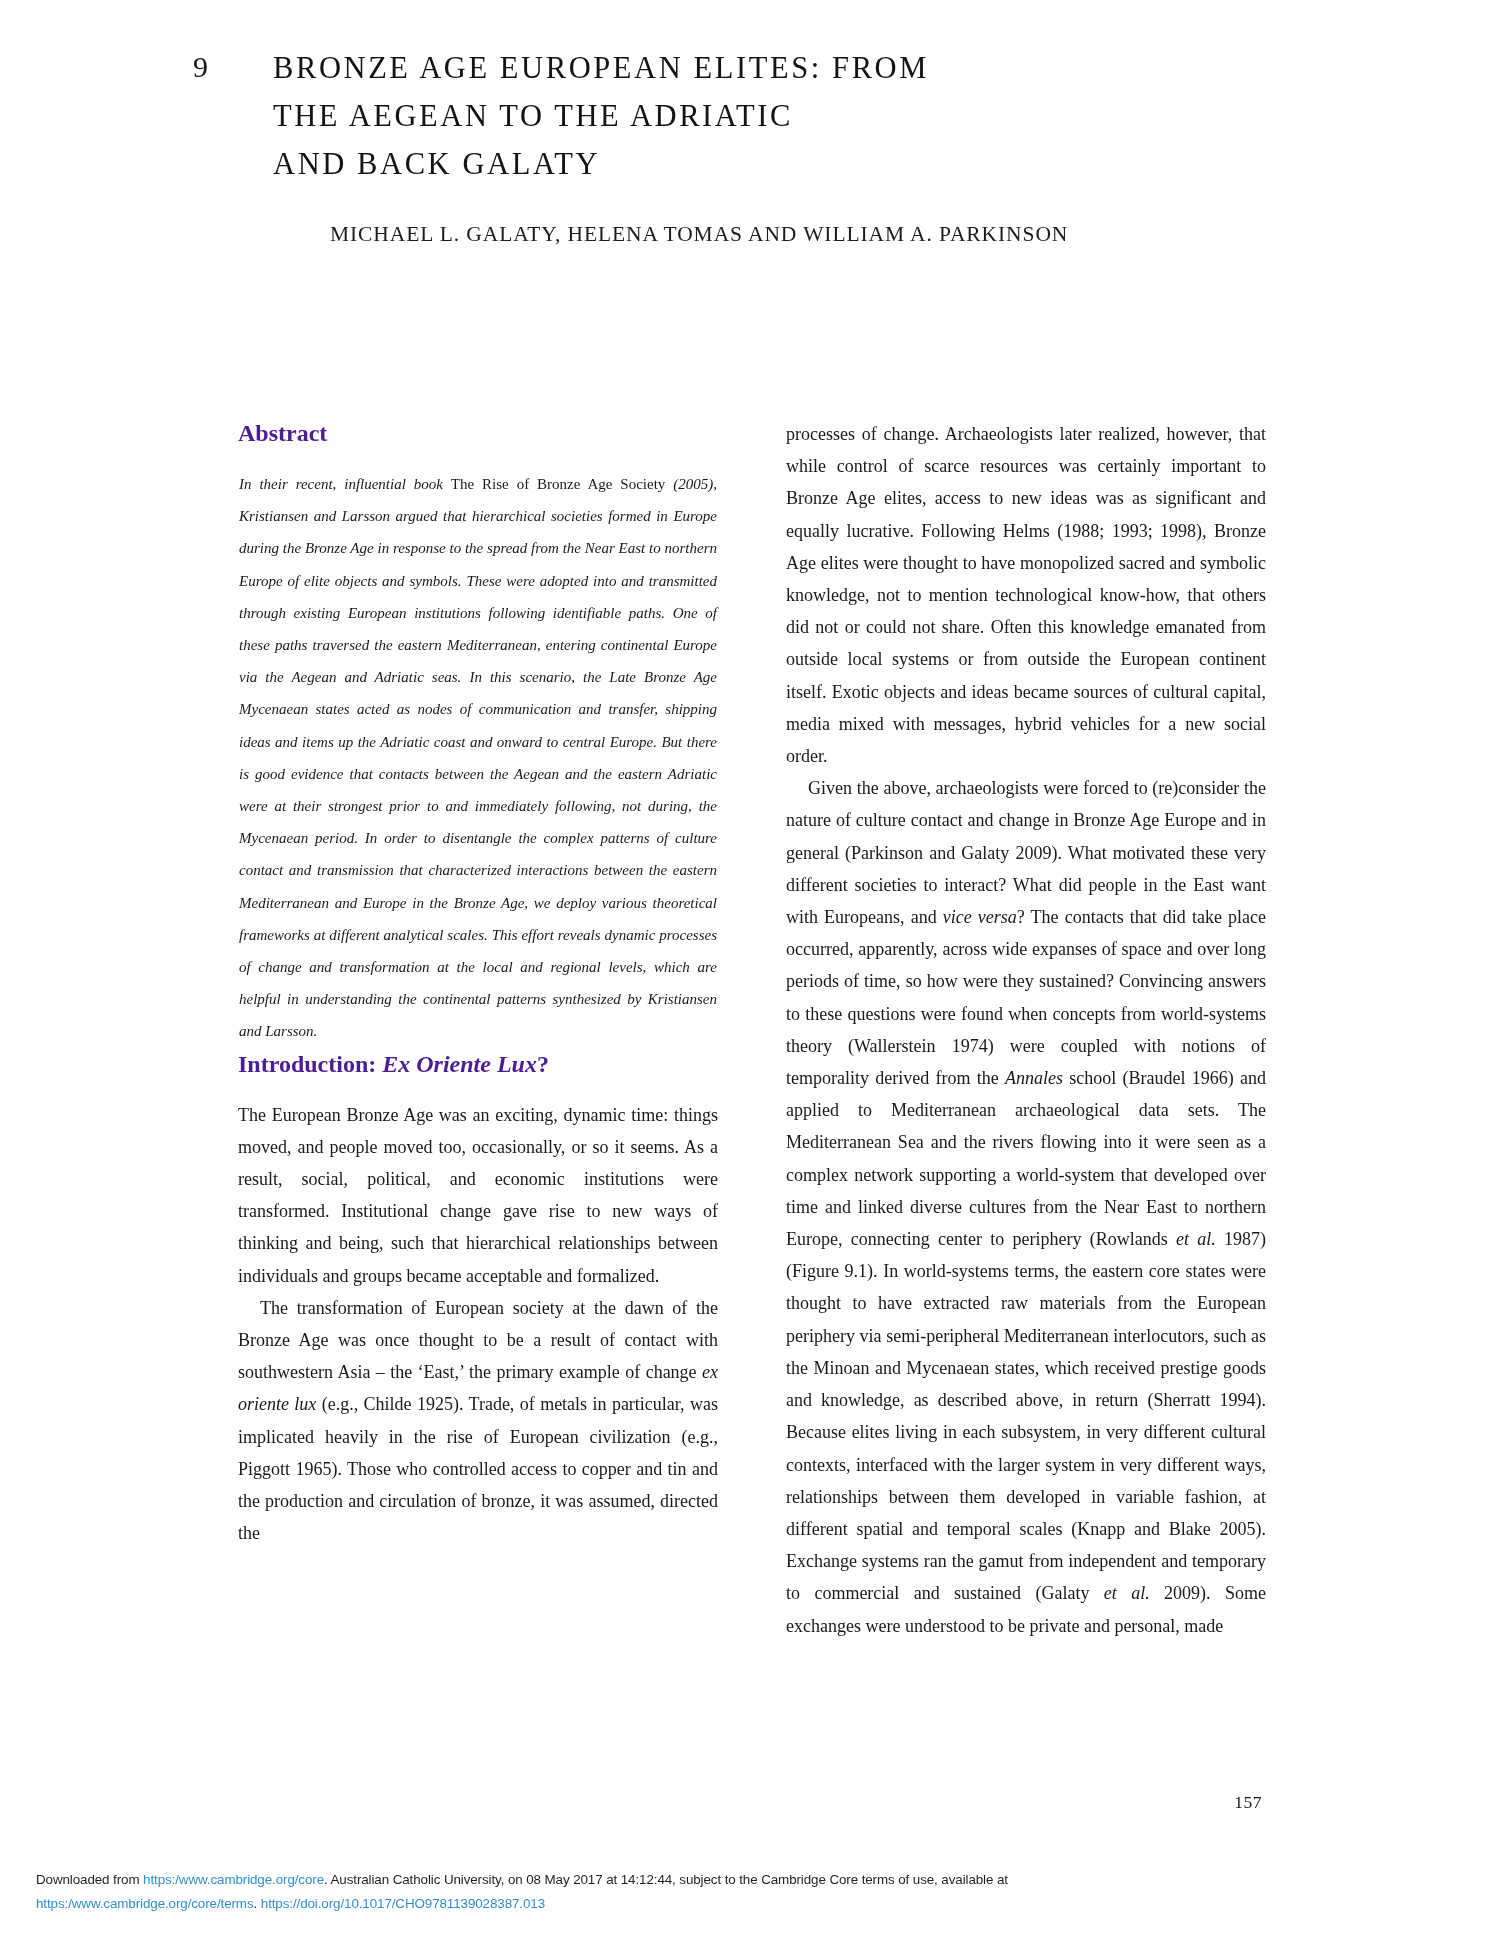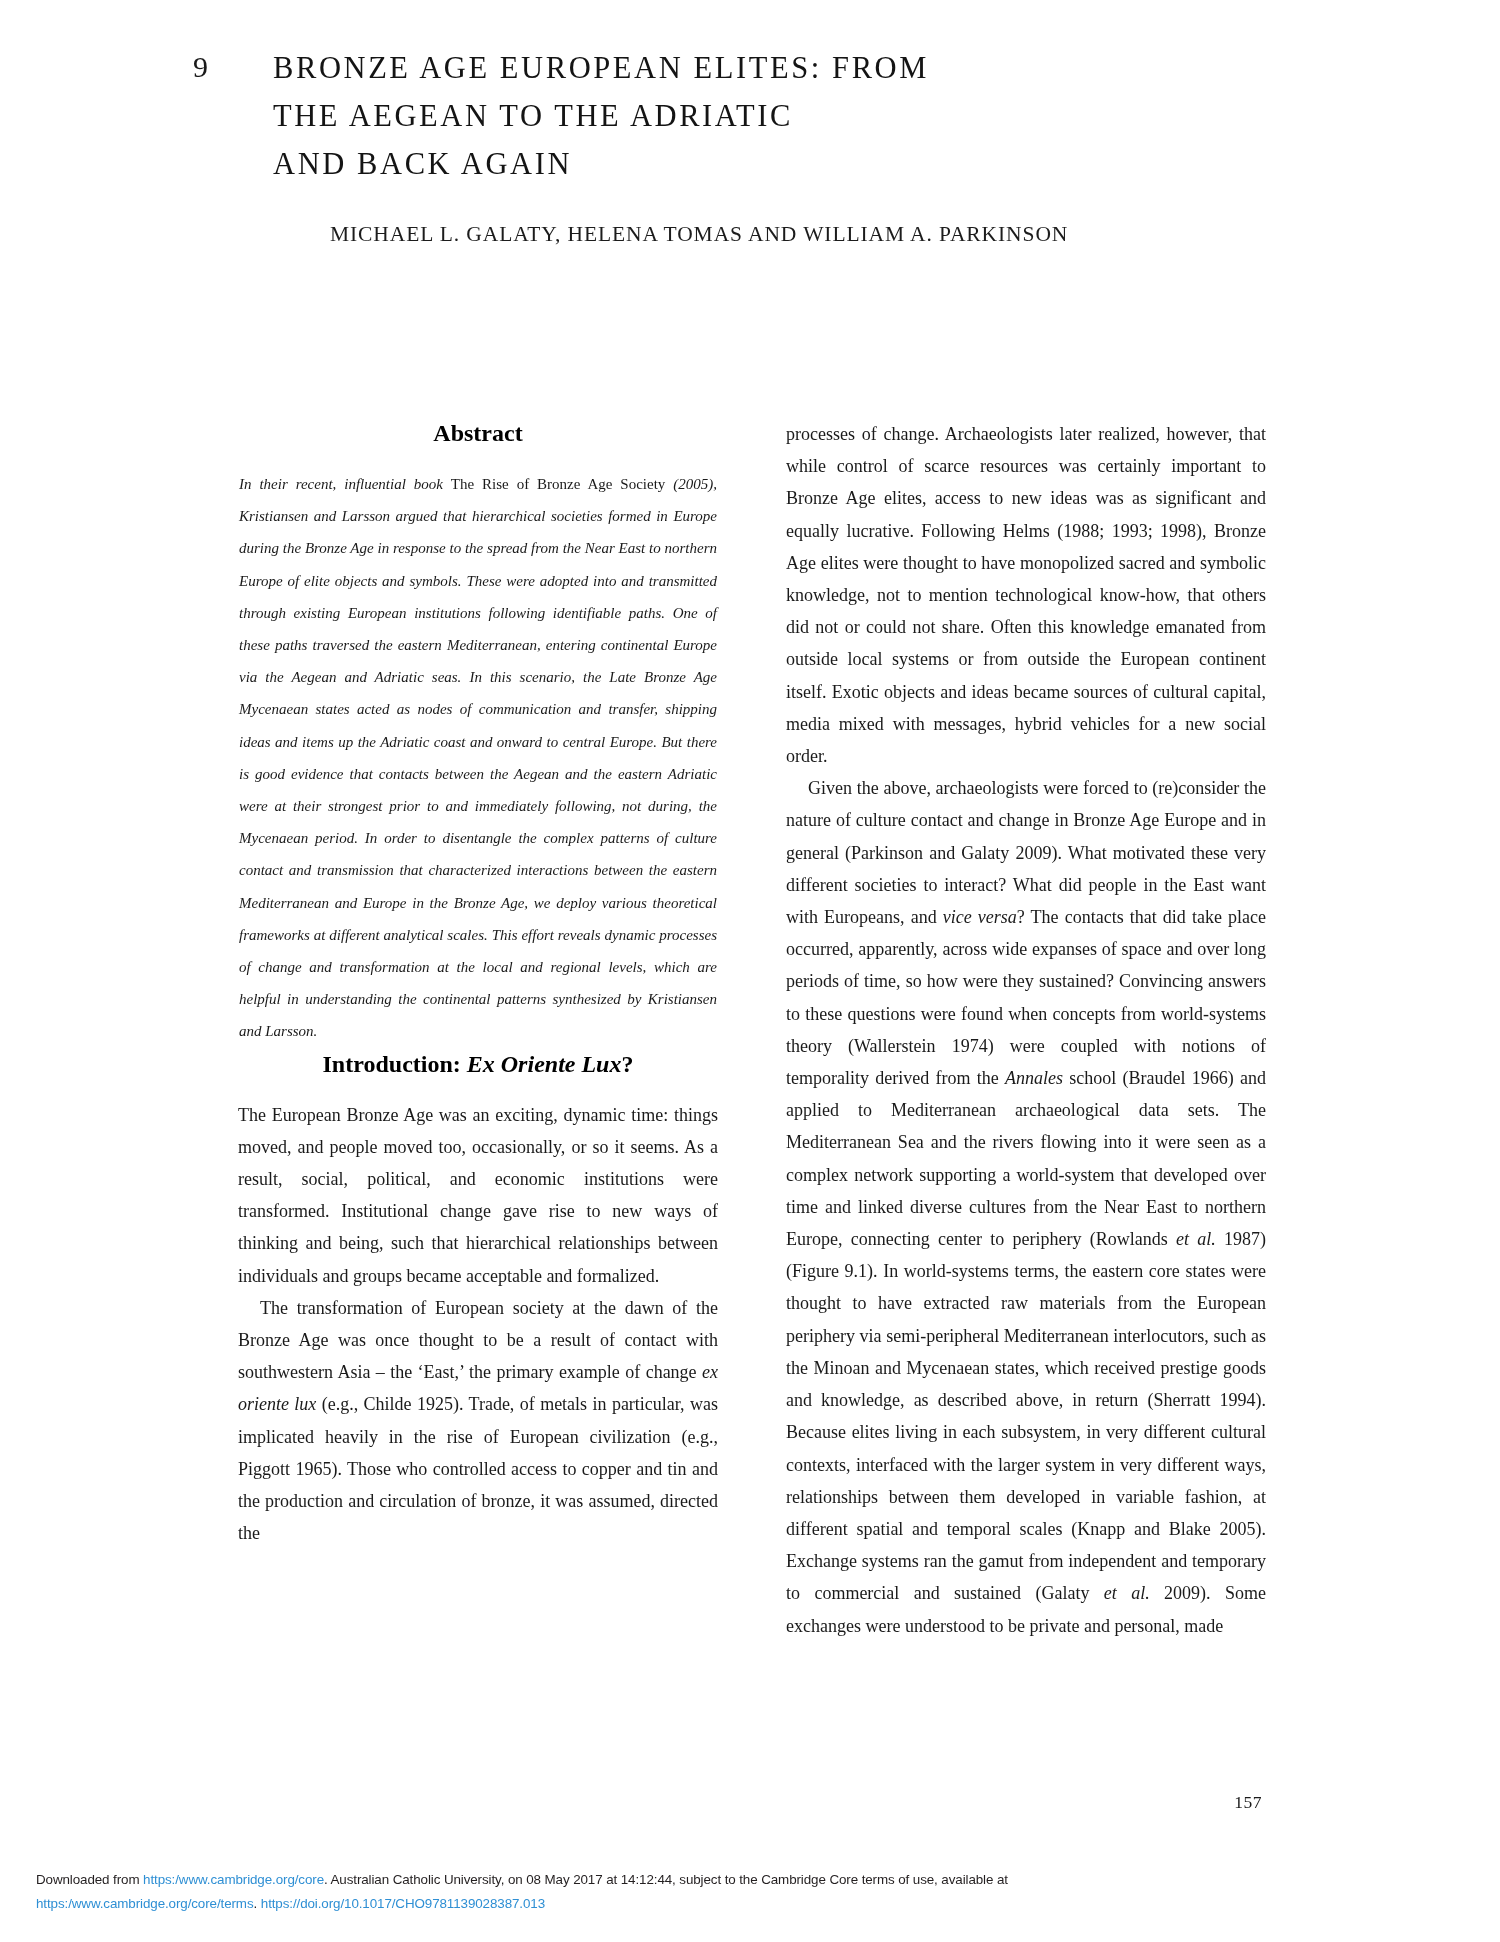--- a/index.html
+++ b/index.html
@@ -71,23 +71,22 @@
     height: 1290px;
   }
   .col-left  { left: 0px; }
   .col-right { left: 548px; }
 
   h2.section-head {
     font-size: 24px;
     font-weight: bold;
     margin: 0 0 20px 0;
     line-height: 30px;
-    color: #000000;
+    color: #4c1d95;
     font-family: "Liberation Serif", "DejaVu Serif", serif;
-    text-align: center;
   }
   h2.section-head .ital { font-style: italic; }
 
   .abstract-body {
     font-style: italic;
     font-size: 15px;
     line-height: 32.2px;
     text-align: justify;
     text-justify: inter-word;
     margin: 1px;
@@ -142,21 +141,21 @@
 </head>
 <body>
 
 <div class="page">
 
   <div class="chapter-head">
     <div class="chapter-num">9</div>
     <h1 class="chapter-title">
       <span class="tline">BRONZE AGE EUROPEAN ELITES: FROM</span>
       <span class="tline">THE AEGEAN TO THE ADRIATIC</span>
-      <span class="tline">AND BACK AGAIN</span>
+      <span class="tline">AND BACK GALATY</span>
     </h1>
   </div>
 
   <div class="authors">MICHAEL L. GALATY, HELENA TOMAS AND WILLIAM A. PARKINSON</div>
 
   <div class="columns">
 
     <div class="col col-left">
 
       <h2 class="section-head">Abstract</h2>

